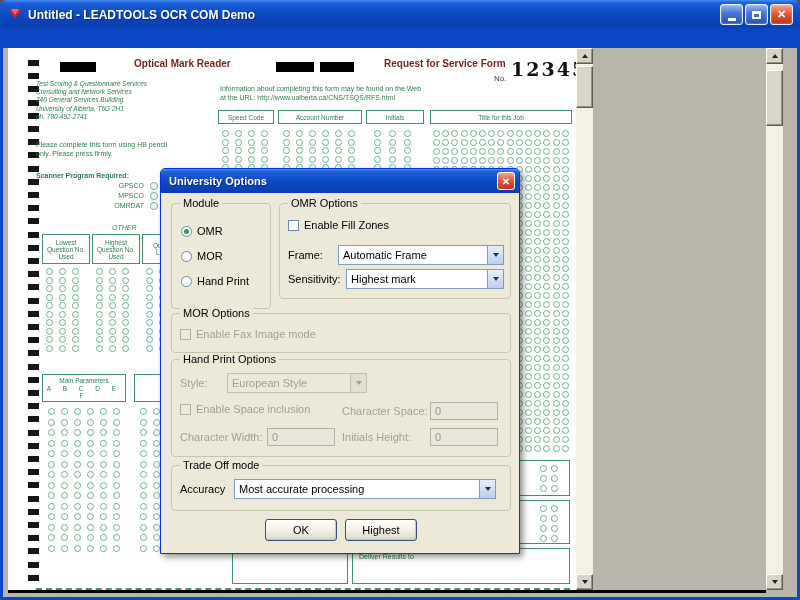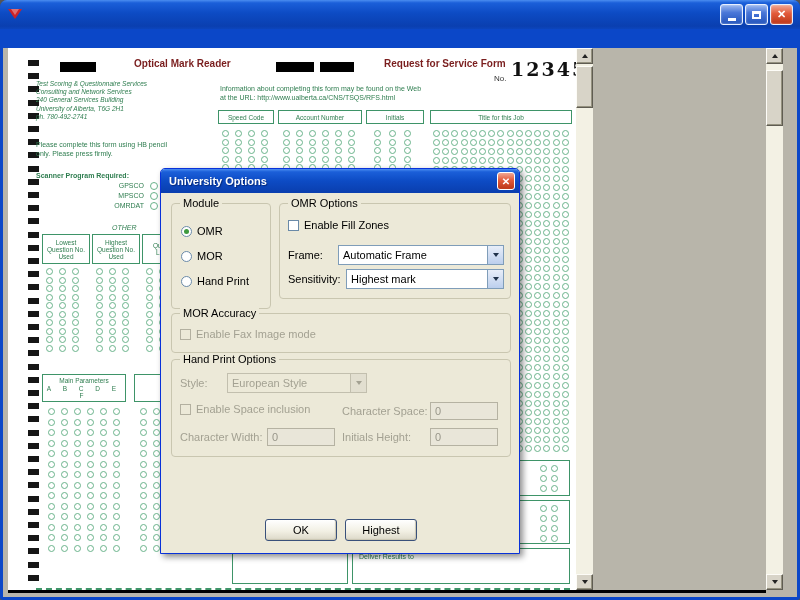--- a/index.html
+++ b/index.html
@@ -129,20 +129,21 @@
 
 <div class="window">
 
   <div class="titlebar">
     <span class="app-icon">
       <svg width="16" height="16" viewBox="0 0 16 16">
         <polygon points="1,2 15,2 8,12" fill="#cc2229"></polygon>
         <polygon points="4,2 12,2 8,8" fill="#ffffff" opacity="0.35"></polygon>
       </svg>
     </span>
+    <span class="title-text">Untitled - LEADTOOLS OCR COM Demo</span>
     <span class="tb-buttons">
       <span class="tb-btn min">
           <span class="glyph-min"></span>
         </span>
       <span class="tb-btn max">
           <span class="glyph-max"></span>
         </span>
       <span class="tb-btn close">✕</span>
     </span>
   </div>
@@ -1323,21 +1324,21 @@
           <span class="radio"></span>
           <span class="rlabel">MOR</span>
         </div>
         <div class="radio-row" style="top:70px">
           <span class="radio"></span>
           <span class="rlabel">Hand Print</span>
         </div>
       </div>
 
       <div class="group" style="left:10px;top:120px;width:340px;height:40px">
-        <span class="glabel">MOR Accuracy</span>
+        <span class="glabel">MOR Options</span>
         <div class="check-row disabled" style="left:8px;top:13px">
           <span class="checkbox"></span>
           <span class="clabel">Enable Fax Image mode</span>
         </div>
       </div>
 
       <div class="group" style="left:10px;top:166px;width:340px;height:98px">
         <span class="glabel">Hand Print Options</span>
         <span class="dlabel disabled" style="left:8px;top:17px">Style:</span>
         <div class="combo disabled" style="left:55px;top:13px;width:140px">
@@ -1351,19 +1352,29 @@
           <span class="clabel">Enable Space inclusion</span>
         </div>
         <span class="dlabel disabled" style="left:170px;top:45px">Character Space:</span>
         <input class="tinput" style="left: 258px; top: 42px;" value="0">
         <span class="dlabel disabled" style="left:8px;top:71px">Character Width:</span>
         <input class="tinput" style="left: 95px; top: 68px;" value="0">
         <span class="dlabel disabled" style="left:170px;top:71px">Initials Height:</span>
         <input class="tinput" style="left: 258px; top: 68px;" value="0">
       </div>
 
+      <div class="group" style="left:10px;top:272px;width:340px;height:46px">
+        <span class="glabel">Trade Off mode</span>
+        <span class="dlabel" style="left:8px;top:17px">Accuracy</span>
+        <div class="combo" style="left:62px;top:13px;width:262px">
+          <span class="ctext">Most accurate processing</span>
+          <span class="cbtn">
+              <span class="carrow"></span>
+            </span>
+        </div>
+      </div>
 
       <div class="btn" style="left:104px;top:326px">OK</div>
       <div class="btn" style="left:184px;top:326px">Highest</div>
     </div>
   </div>
 
 </div>
 
 </body></html>

